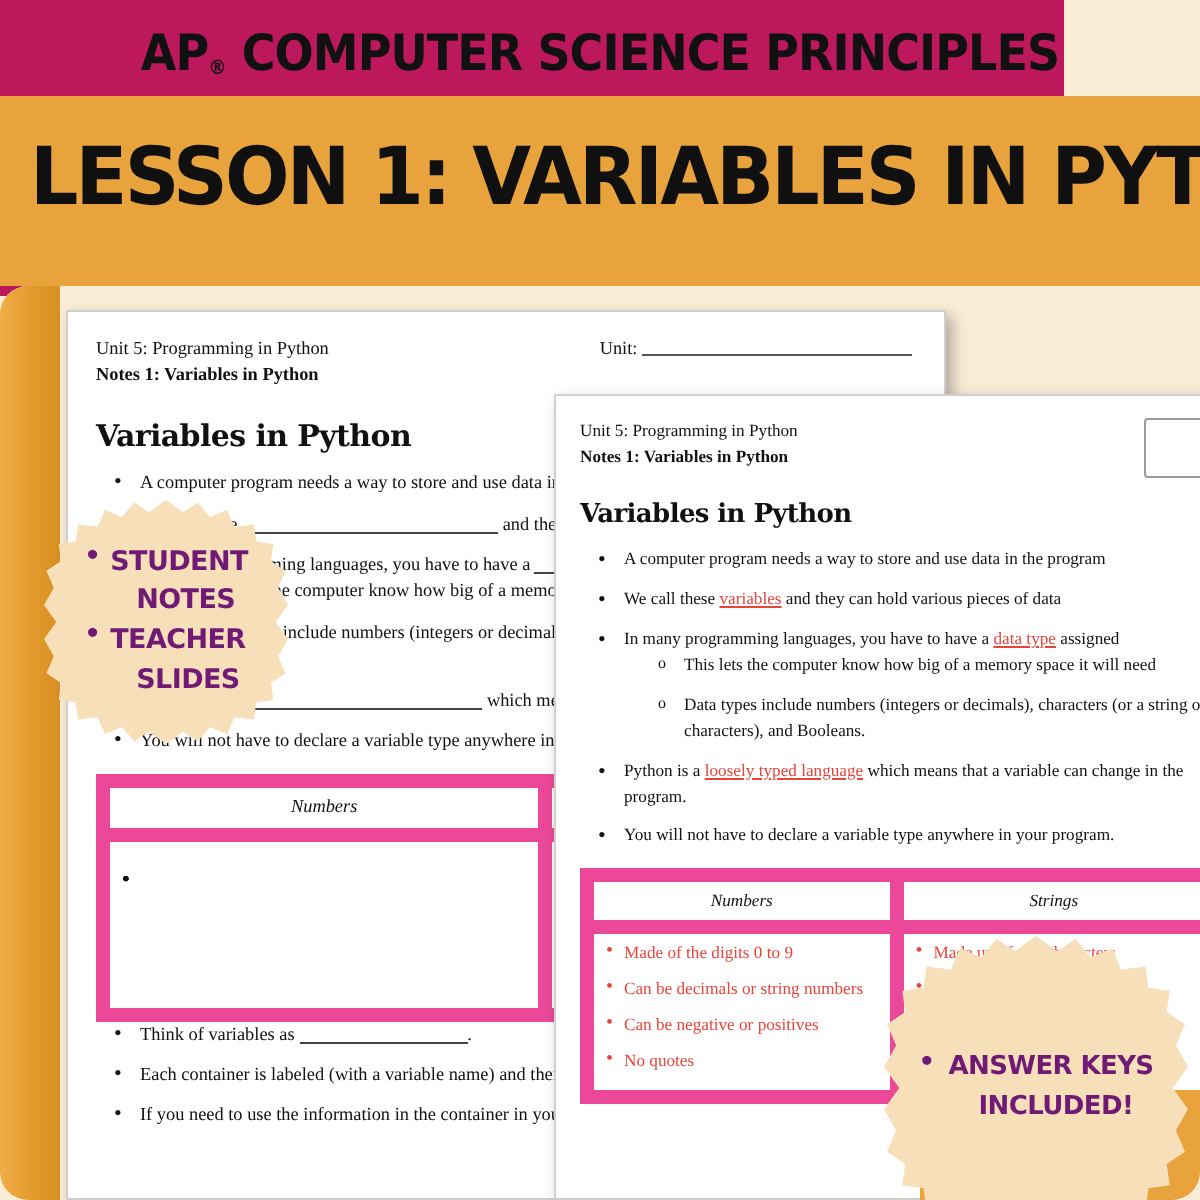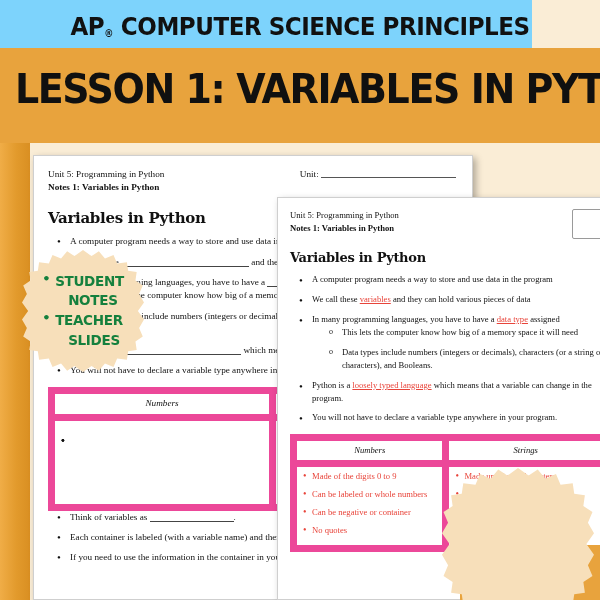--- a/index.html
+++ b/index.html
@@ -7,21 +7,21 @@
   body {
     font-family: "Liberation Sans", sans-serif;
     background: #faedd6;
     position: relative;
   }
 
   
   #header-area {
     position: absolute;
     left: 0; top: 0; width: 532px; height: 148px;
-    background: #7dd3fc;
+    background: #be185d;
   }
   #ap-title {
     position: absolute;
     left: 0; top: 12px; width: 600px;
     text-align: center;
     font-family: "DejaVu Sans", sans-serif;
     font-weight: 700;
     font-size: 25px;
     letter-spacing: -0.5px;
     color: #111111;
@@ -52,20 +52,21 @@
     transform-origin: center center;
     white-space: nowrap;
   }
 
   
   #canvas {
     position: absolute;
     left: 0; top: 143px; width: 600px; height: 457px;
     background: #faedd6;
     overflow: hidden;
+    border-radius: 14px;
   }
   #left-orange-strip {
     position: absolute;
     left: 0; top: 0; width: 30px; height: 457px;
     background: linear-gradient(90deg, #f0ad47 0%, #e29a2c 55%, #d98f22 100%);
   }
   #bottom-right-orange {
     position: absolute;
     right: 0; bottom: 0; width: 140px; height: 55px;
     background: #e8a33d;
@@ -186,21 +187,21 @@
   }
   .trail { margin-top: 11px; }
   .trail li { margin-bottom: 8px; }
 
   
   .starburst {
     position: absolute;
     background: #f7dfba;
     font-family: "DejaVu Sans", sans-serif;
     font-weight: 700;
-    color: #15803d;
+    color: #701a75;
     display: flex;
     align-items: center;
     justify-content: center;
     clip-path: polygon(
       50% 0%, 57% 5%, 63% 1%, 68% 7%, 75% 4%, 78% 11%, 86% 10%, 87% 17%,
       94% 18%, 93% 25%, 99% 29%, 96% 36%, 100% 43%, 95% 50%, 100% 57%,
       96% 64%, 99% 71%, 93% 75%, 94% 82%, 87% 83%, 86% 90%, 78% 89%,
       75% 96%, 68% 93%, 63% 99%, 57% 95%, 50% 100%, 43% 95%, 37% 99%,
       32% 93%, 25% 96%, 22% 89%, 14% 90%, 13% 83%, 6% 82%, 7% 75%,
       1% 71%, 4% 64%, 0% 57%, 5% 50%, 0% 43%, 4% 36%, 1% 29%, 7% 25%,
@@ -343,22 +344,22 @@
     <table class="dtable">
       <tbody>
           <tr>
         <th>Numbers</th>
         <th>Strings</th>
       </tr>
       <tr>
         <td>
           <ul class="redlist">
             <li>Made of the digits 0 to 9</li>
-            <li>Can be labeled or whole numbers</li>
-            <li>Can be negative or container</li>
+            <li>Can be decimals or string numbers</li>
+            <li>Can be negative or positives</li>
             <li>No quotes</li>
           </ul>
         </td>
         <td>
           <ul class="redlist">
             <li>Made up of any characters</li>
             <li>A string of characters together</li>
             <li>Can be letters, numbers, symbols</li>
             <li>Must have quotes around the inside</li>
           </ul>
@@ -372,16 +373,17 @@
 
   <div class="starburst" id="badge-student">
     <ul>
       <li><span>STUDENT</span><span class="sub">NOTES</span></li>
       <li><span>TEACHER</span><span class="sub">SLIDES</span></li>
     </ul>
   </div>
 
   <div class="starburst" id="badge-editable">
     <ul>
+      <li><span>ANSWER KEYS</span><span class="sub">INCLUDED!</span></li>
     </ul>
   </div>
 
 </div>
 
 </body></html>

